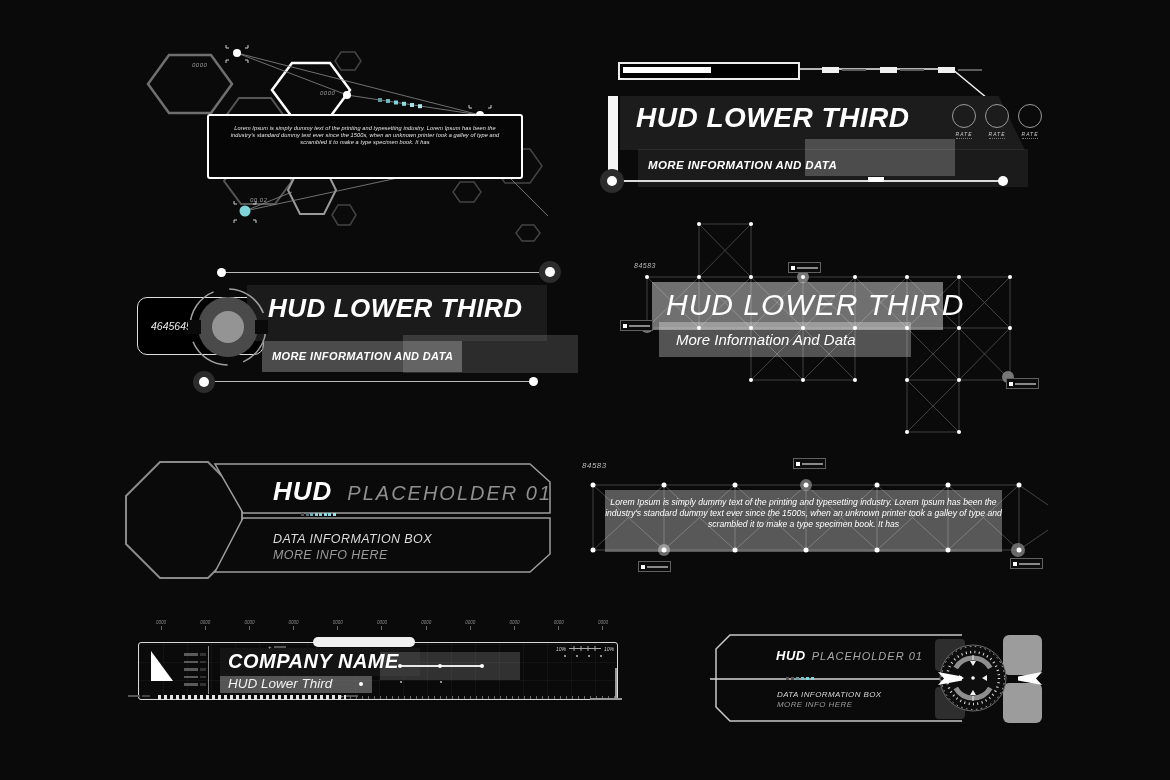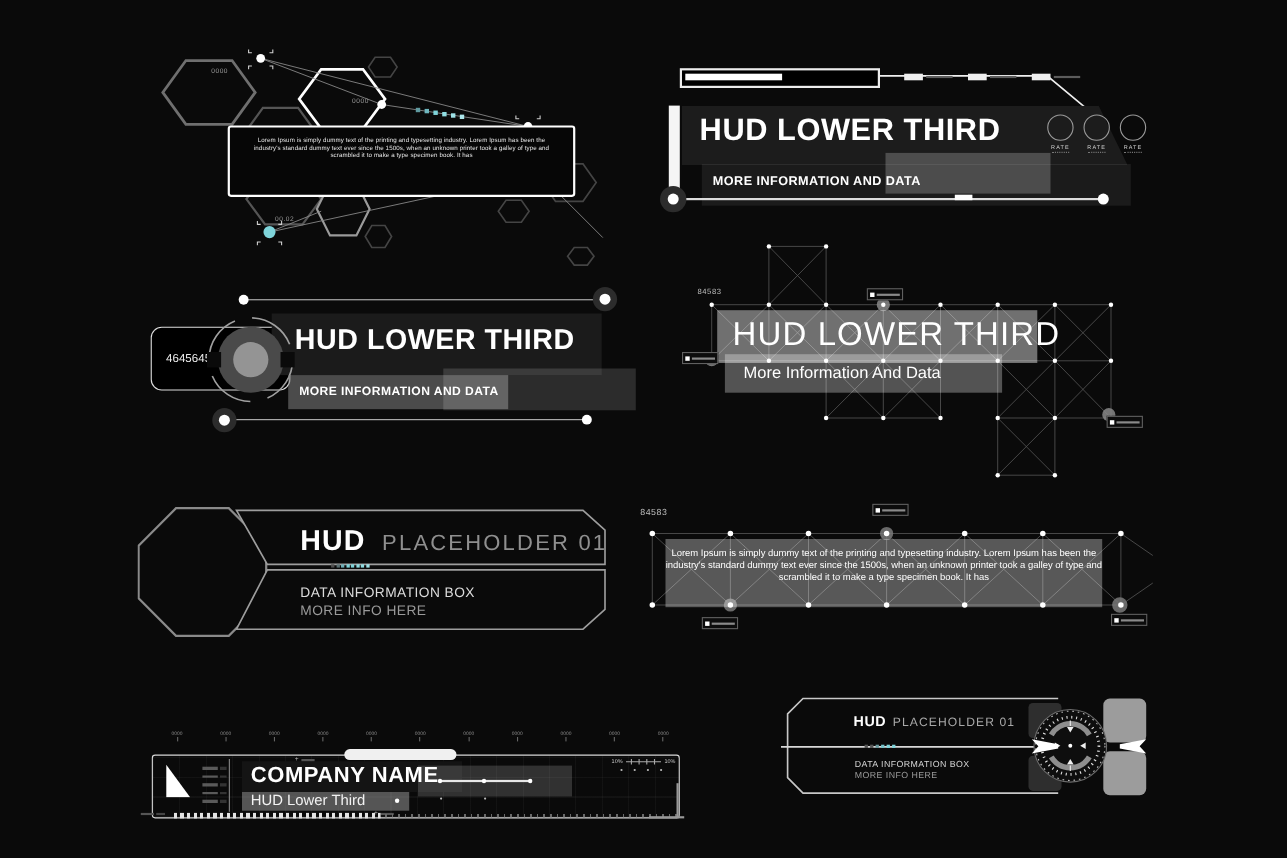--- a/index.html
+++ b/index.html
@@ -1,19 +1,19 @@
 <!DOCTYPE html>
 <html><head>
 <meta charset="utf-8">
 <style>
   html,body{margin:0;padding:0;background:#0a0a0a;}
   #canvas{position:relative;width:1170px;height:780px;background:#0a0a0a;overflow:hidden;
           font-family:"Liberation Sans",sans-serif;color:#fff;}
   .abs{position:absolute;}
-  .nosel{user-select:none;}
+  .nosel{user-select:none;font-style:italic;}
   
   #hex-callout{left:130px;top:40px;width:420px;height:215px;}
   #hex-body{left:77px;top:74px;width:284px;height:52px;background:#060606;border:2px solid #fff;
             border-radius:3px;font-size:5.6px;line-height:7px;text-align:center;padding:9px 14px 0 14px;
             color:#e8e8e8;letter-spacing:.1px;}
   .node-label{font-size:6px;color:#9a9a9a;letter-spacing:.5px;}
   
   #banner-tr{left:600px;top:55px;width:452px;height:142px;}
   #btr-progress{left:18px;top:7px;width:178px;height:14px;border:2px solid #ececec;background:#000;}
   #btr-progress-fill{margin:3px 0 0 3px;width:88px;height:6px;background:#fff;}
@@ -65,21 +65,21 @@
   #oct-info1{left:148px;top:74px;font-size:12.5px;color:#dcdcdc;letter-spacing:.4px;}
   #oct-info2{left:148px;top:90px;font-size:12.5px;color:#9a9a9a;letter-spacing:.4px;}
   .cyan-strip{display:flex;gap:1.5px;}
   .cyan-strip i{width:3px;height:3px;}
   
   #wire-callout{left:578px;top:455px;width:478px;height:120px;}
   #wc-id{left:4px;top:6px;font-size:8px;color:#bdbdbd;letter-spacing:.5px;}
   #wc-panel{left:27px;top:35px;width:397px;height:55px;background:rgba(255,255,255,.32);
             font-size:8.6px;line-height:11px;text-align:center;color:#fff;padding-top:7px;}
   
-  #company-el{left:128px;top:664px;width:498px;height:90px;}
+  #company-el{left:128px;top:620px;width:498px;height:90px;}
   #cb-ruler{left:28px;top:0;width:452px;display:flex;justify-content:space-between;}
   .ruler-tick{display:flex;flex-direction:column;align-items:center;gap:1px;}
   .ruler-tick span{font-size:4.5px;color:#8a8a8a;}
   .ruler-tick i{width:1px;height:4px;background:#666;}
   #cb-border{left:10px;top:22px;width:478px;height:56px;border:1px solid #d8d8d8;border-radius:3px;
              background-image:repeating-linear-gradient(90deg,rgba(255,255,255,.035) 0 1px,transparent 1px 24px),
                               repeating-linear-gradient(0deg,rgba(255,255,255,.035) 0 1px,transparent 1px 18px);}
   #cb-triangle{left:23px;top:31px;width:22px;height:30px;background:#fff;clip-path:polygon(0 0,100% 100%,0 100%);}
   #cb-labelcol{left:56px;top:33px;display:flex;flex-direction:column;gap:5px;}
   .mini-row{display:flex;gap:2px;align-items:center;}

